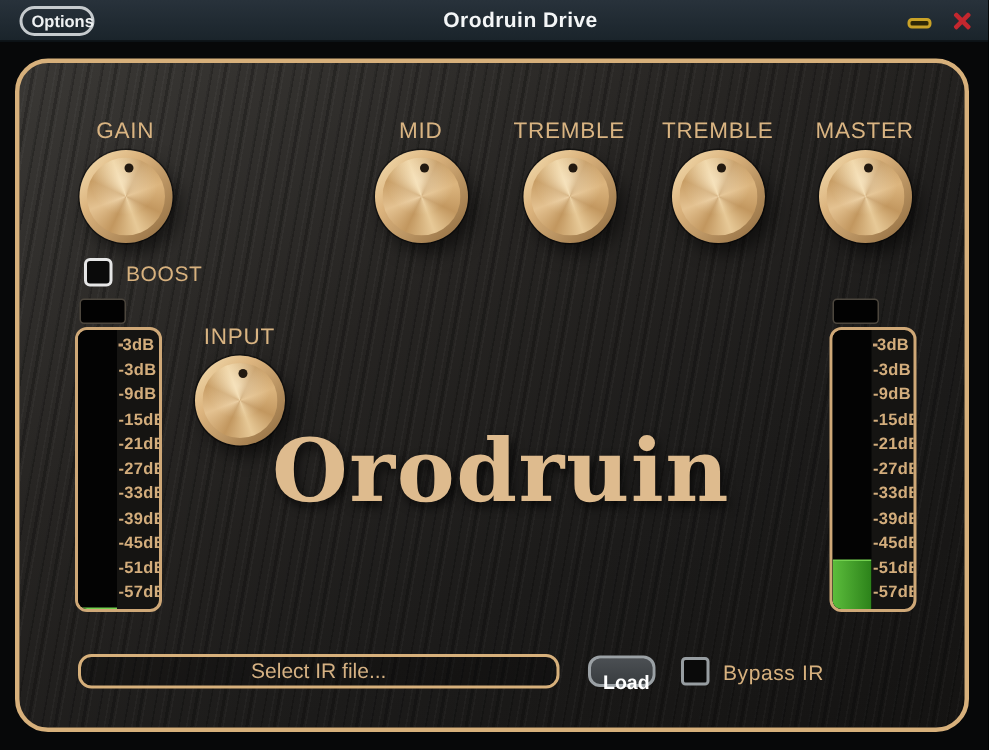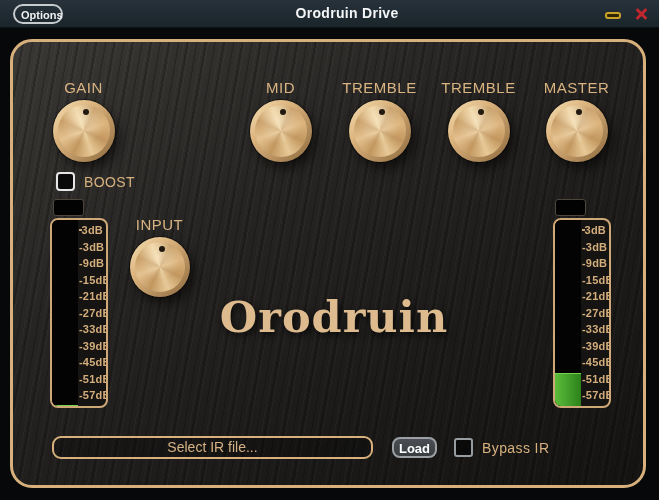--- a/index.html
+++ b/index.html
@@ -106,39 +106,38 @@
   .scale-row{display:flex;align-items:center;justify-content:space-between;}
   .tick{width:7px;height:2px;background:#c9a276;}
   .scale-label{
     color:#d3ad7c;font-size:11px;font-weight:bold;letter-spacing:.2px;
     font-family:"Liberation Sans",sans-serif;
   }
 
   
   .logo{
     position:absolute;left:12px;right:0;top:238px;text-align:center;
-    font-family:"DejaVu Serif",serif;font-weight:bold;font-size:43px;
+    font-family:"DejaVu Serif",serif;font-weight:bold;font-size:58px;
     color:#debb8e;letter-spacing:1px;
     text-shadow:2px 3px 7px rgba(0,0,0,.75);
-    margin-top:12px;
   }
 
   
   .ir-field{
     position:absolute;left:39px;top:394px;width:321px;height:23px;
     box-sizing:border-box;border:2px solid #d7b07b;border-radius:9px;
     background:rgba(0,0,0,.25);color:#d5b183;font-size:14px;
     text-align:center;line-height:19px;cursor:pointer;
   }
   .load-btn{
     position:absolute;left:379px;top:395px;width:45px;height:21px;
     box-sizing:border-box;border:2px solid #9ba1a5;border-radius:8px;
     background:linear-gradient(#4b4f53,#393d40);
     color:#ffffff;font-size:13px;font-weight:bold;text-align:center;line-height:16px;
-    font-family:"Liberation Sans",sans-serif;cursor:pointer;padding:2px;
+    font-family:"Liberation Sans",sans-serif;cursor:pointer;padding:8px;
   }
 </style>
 </head>
 <body>
 
 <div class="window">
 
   <div class="titlebar">
     <button class="options-btn">Options</button>
     <div class="win-title">Orodruin Drive</div>

